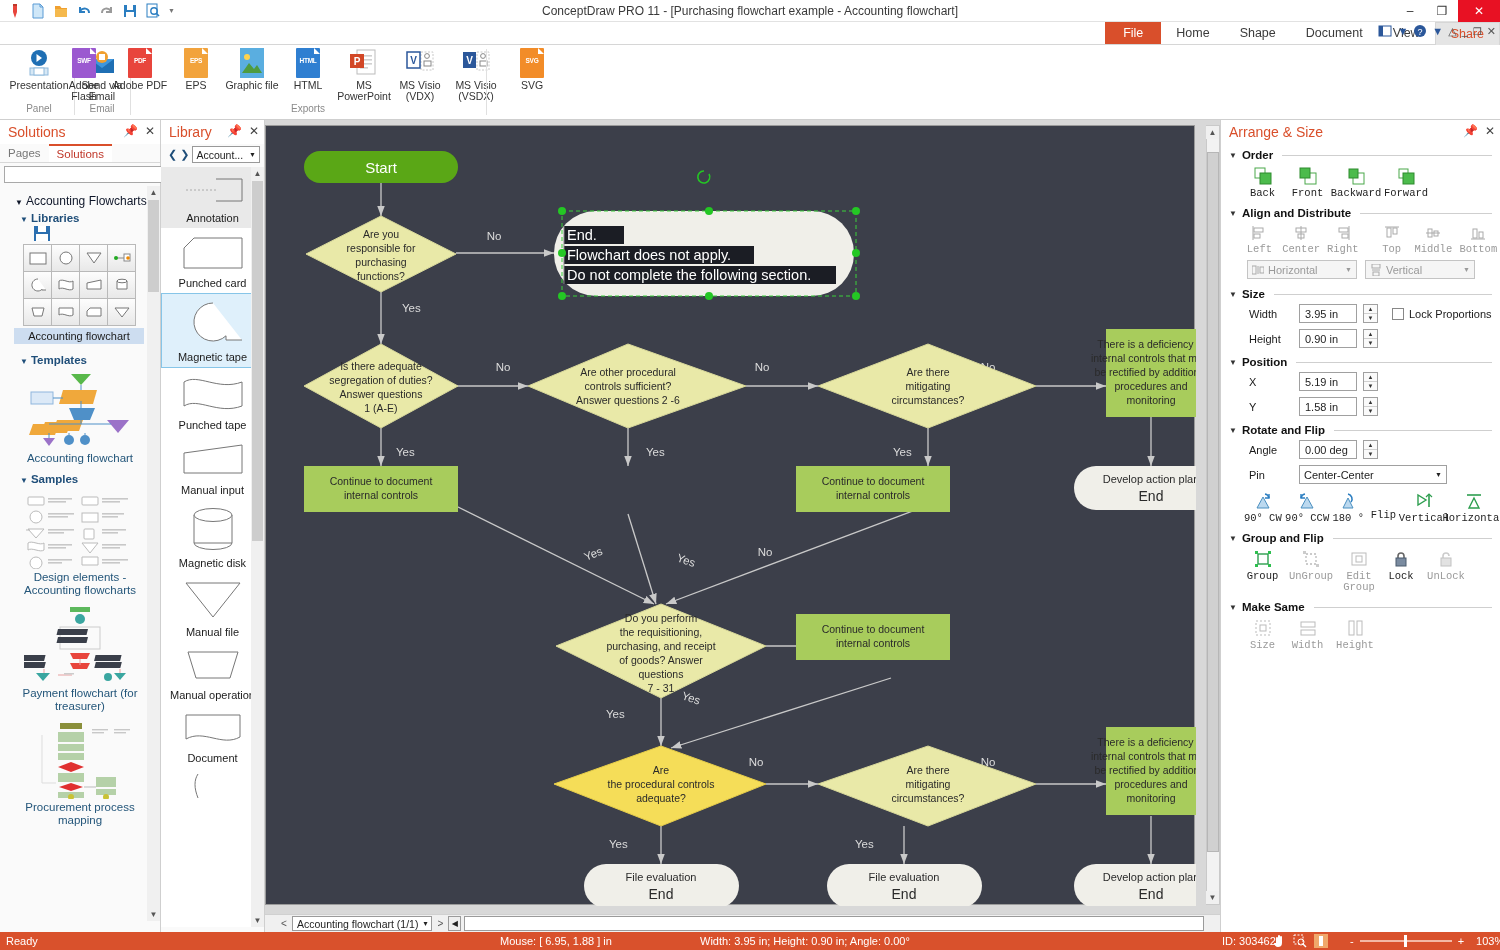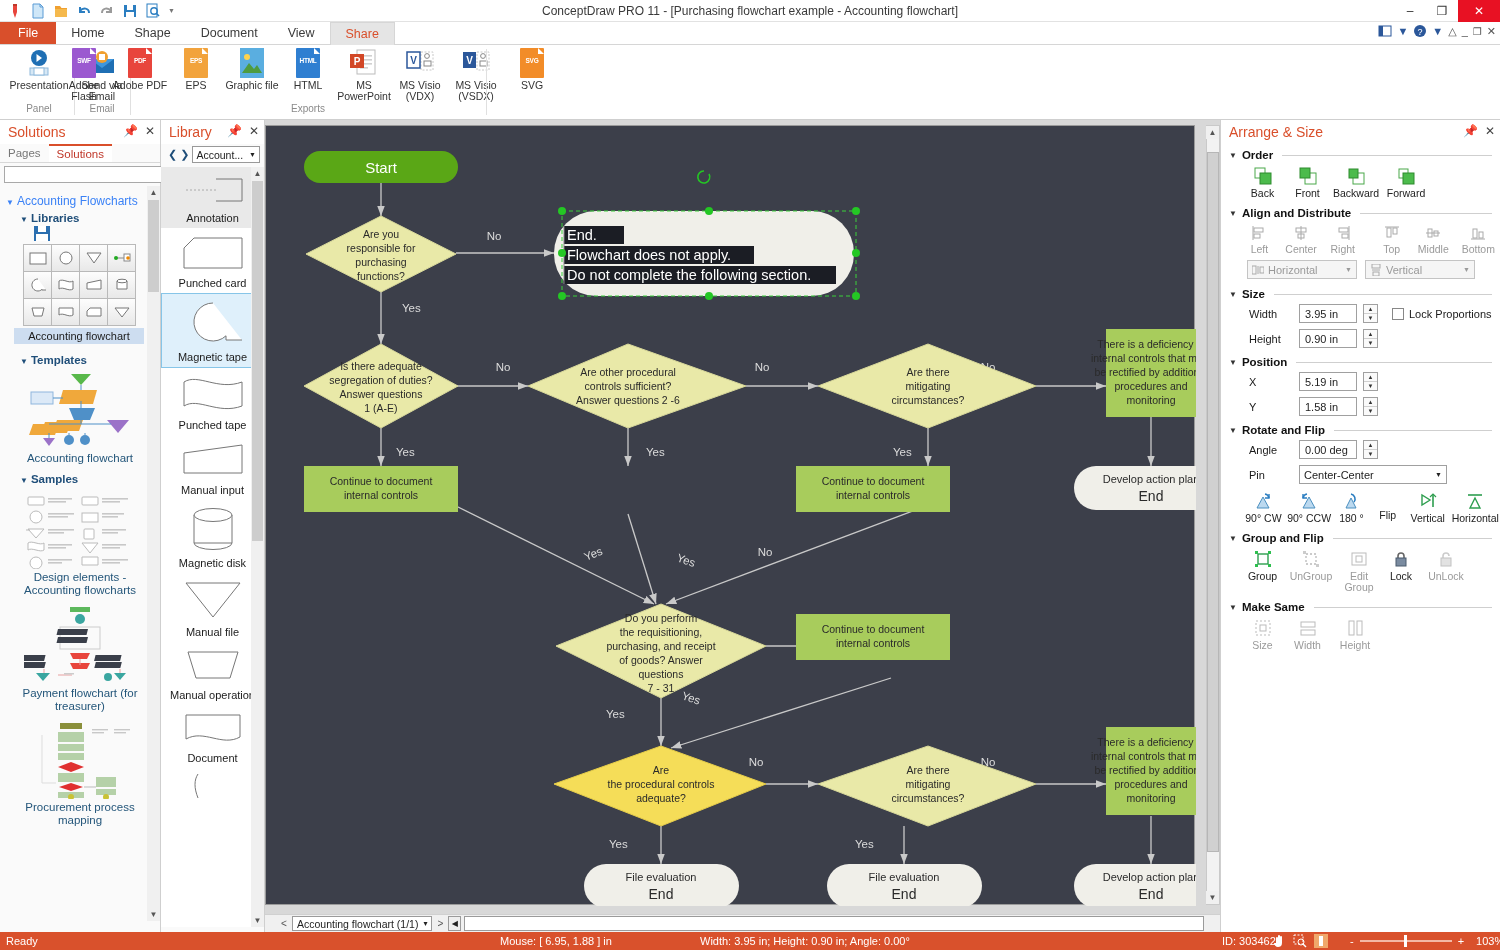--- a/index.html
+++ b/index.html
@@ -29,20 +29,21 @@
   .wbtns { position:absolute; right:0; top:0; display:flex; height:22px; }
   .wbtn { width:32px; height:22px; display:flex; align-items:center; justify-content:center;
           font-size:12px; color:#333; }
   .wbtn.close { background:#e81123; color:#fff; width:42px; }
 
   
   .ribbon-tabs {
     position:absolute; left:0; top:22px; width:1500px; height:23px;
     background:#ffffff; display:flex; align-items:stretch;
     border-bottom:1px solid #d6d6d6;
+    justify-content:flex-end;
   }
   .rtab { padding:0 15px; display:flex; align-items:center; font-size:12.5px; color:#3b3b3b; }
   .rtab.file { background:#d94f2b; color:#fff; font-weight:400; padding:0 18px; }
   .rtab.active { color:#d94f2b; background:#e5e5e5; border:1px solid #d6d6d6; border-bottom:1px solid #fff;
                  position:relative; top:0px; height:24px; }
   .ribbon-right { position:absolute; right:4px; top:2px; display:flex; align-items:center; gap:5px; }
   .rr-ico { font-size:11px; color:#2b579a; }
 
   
   .ribbon {
@@ -76,21 +77,21 @@
     background:#fafafa; border-right:1px solid #cfcfcf;
   }
   .tabrow { display:flex; height:19px; border-bottom:1px solid #d8d8d8; background:#fafafa; }
   .ptab { padding:0 8px; font-size:11.5px; display:flex; align-items:center; color:#777; }
   .ptab.active { color:#c0392b; border-top:2px solid #d94f2b; background:#fff; }
   .searchrow { display:flex; align-items:center; padding:3px 4px; gap:3px; }
   .searchbox { flex:1; height:17px; border:1px solid #a9a9a9; background:#fff; }
   .soltree { position:relative; height:735px; overflow:hidden; background:#fafafa; padding:4px 6px; }
   .tnode { font-size:11.5px; color:#1f4e79; margin:4px 0 2px 0; font-weight:bold; }
   .tnode .car { font-size:8px; margin-right:3px; }
-  .tnode.lvl0 { margin-left:0; color:#3b82f6; font-weight:normal; font-size:12px;}
+  .tnode.lvl0 { margin-left:9px; color:#0f172a; font-weight:normal; font-size:12px;}
   .tnode.lvl1 { margin-left:14px; }
   .shapegrid { margin:4px 0 0 18px; width:118px; }
   .sg-row { display:flex; }
   .sg-cell { width:29px; height:28px; border:1px solid #b9b9b9; background:linear-gradient(#fdfdfd,#e8e8e8);
              display:flex; align-items:center; justify-content:center; margin:-1px 0 0 -1px; }
   .sg-caption { margin:2px 0 0 8px; width:130px; background:#cdddf0; text-align:center;
                 font-size:11px; padding:2px 0; color:#1a1a1a; }
   .thumb { margin:6px auto 0 auto; display:block; }
   .thumb-cap { font-size:11.5px; color:#24567a; text-align:center; line-height:13px; margin:2px 4px 8px 4px; }
   .scroll-v { position:absolute; right:0; top:0; width:13px; height:100%; background:#f0f0f0; }
@@ -138,21 +139,21 @@
   #arrange {
     position:absolute; left:1220px; top:120px; width:280px; height:812px;
     background:#fff; border-left:1px solid #cfcfcf;
   }
   .sect { margin:2px 0 0 0; }
   .sect-head { display:flex; align-items:center; gap:5px; padding:3px 8px 1px 8px; }
   .sect-head .car { font-size:8px; color:#333; }
   .sect-head .txt { font-size:11.5px; font-weight:bold; color:#111; white-space:nowrap; }
   .sect-head .rule { flex:1; height:1px; background:#cfcfcf; margin-left:4px; }
   .btnrow { display:flex; padding:5px 0 3px 24px; }
-  .abtn { width:39px; display:flex; flex-direction:column; align-items:center; gap:3px; }
+  .abtn { width:39px; display:flex; flex-direction:column; align-items:center; gap:3px;font-family:Liberation Mono, monospace; }
   .abtn .t { font-size:10.5px; color:#222; text-align:center; line-height:11px; }
   .abtn.dis .t { color:#9a9a9a; }
   .fieldrow { display:flex; align-items:center; padding:3px 0 3px 28px; gap:6px; }
   .flabel { width:44px; font-size:11px; color:#1a1a1a; }
   .fnum { width:58px; height:19px; border:1px solid #a0a0a0; background:#fff;
           font-size:11px; display:flex; align-items:center; padding-left:5px; }
   .spin { width:15px; height:19px; border:1px solid #a0a0a0; background:#fafafa;
           display:flex; flex-direction:column; }
   .spin div { flex:1; display:flex; align-items:center; justify-content:center; font-size:6px; color:#333; }
   .spin div:first-child { border-bottom:1px solid #d0d0d0; }

